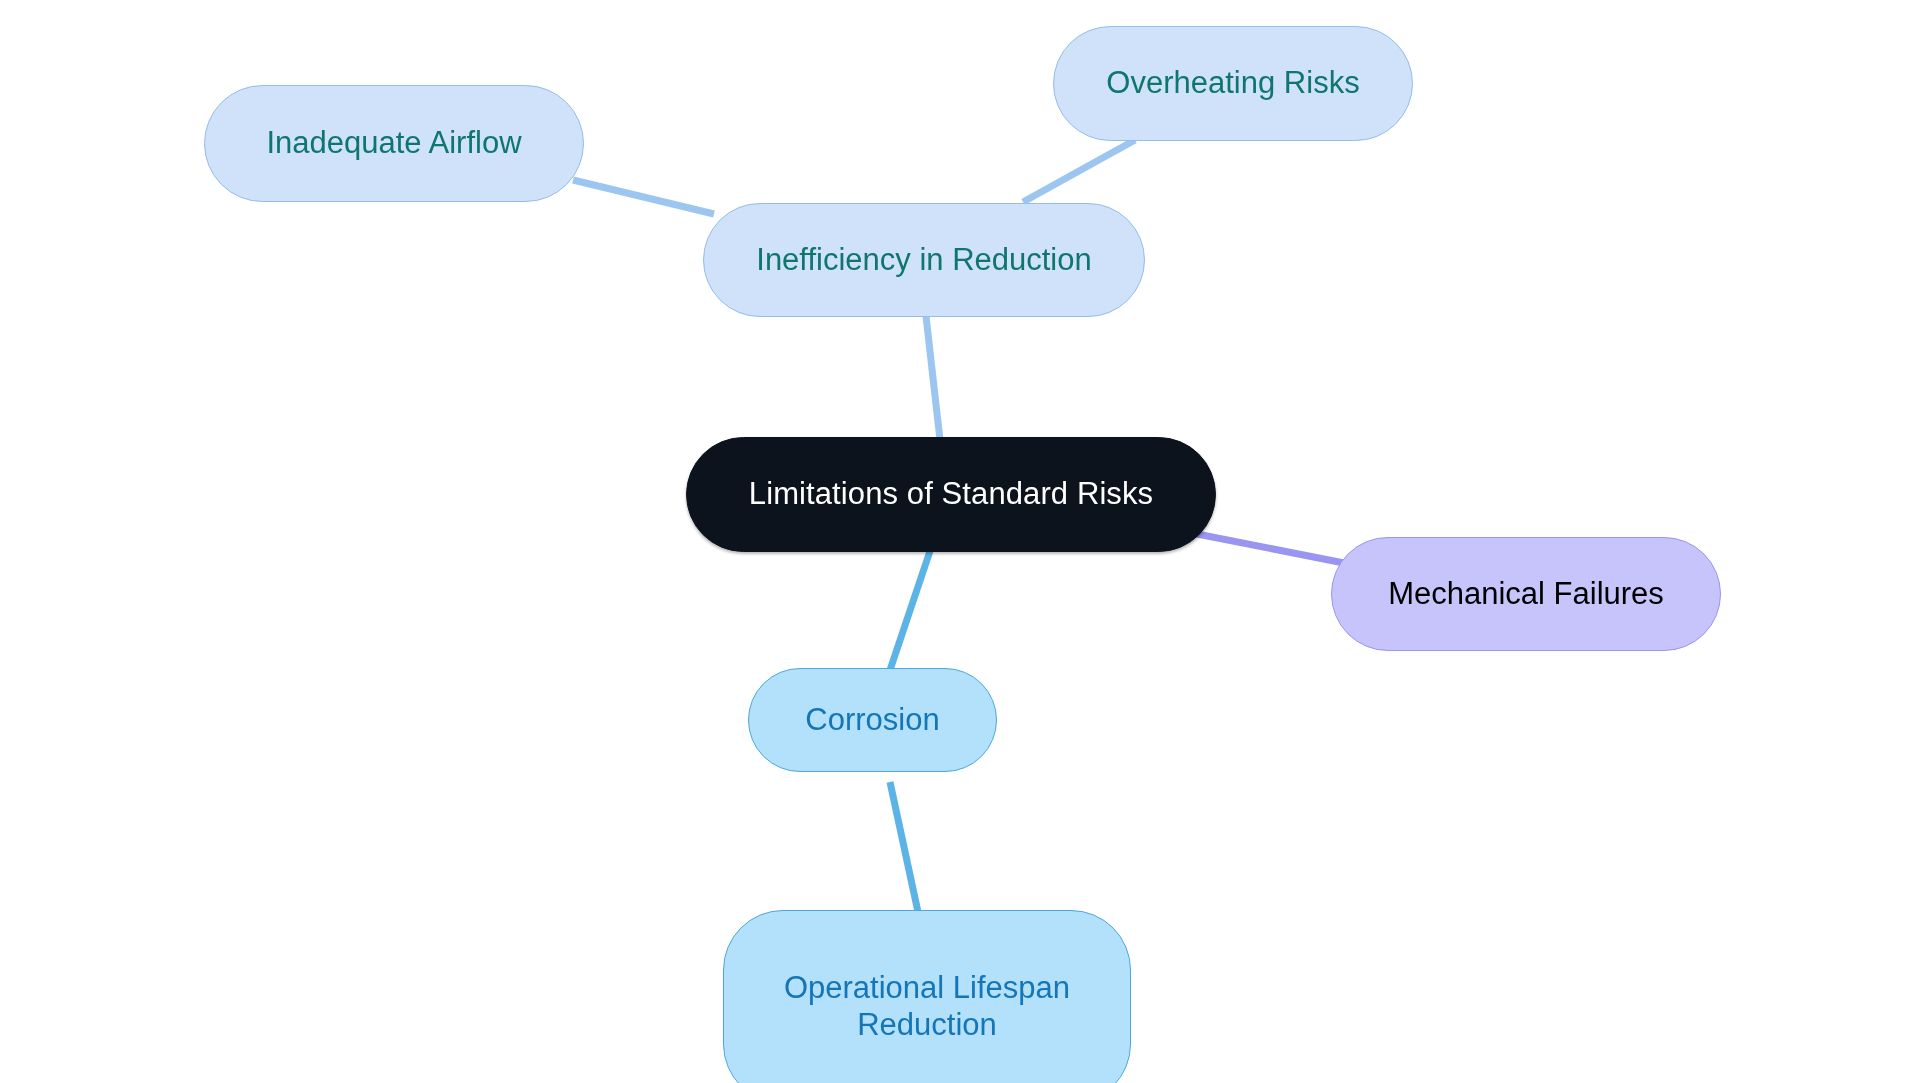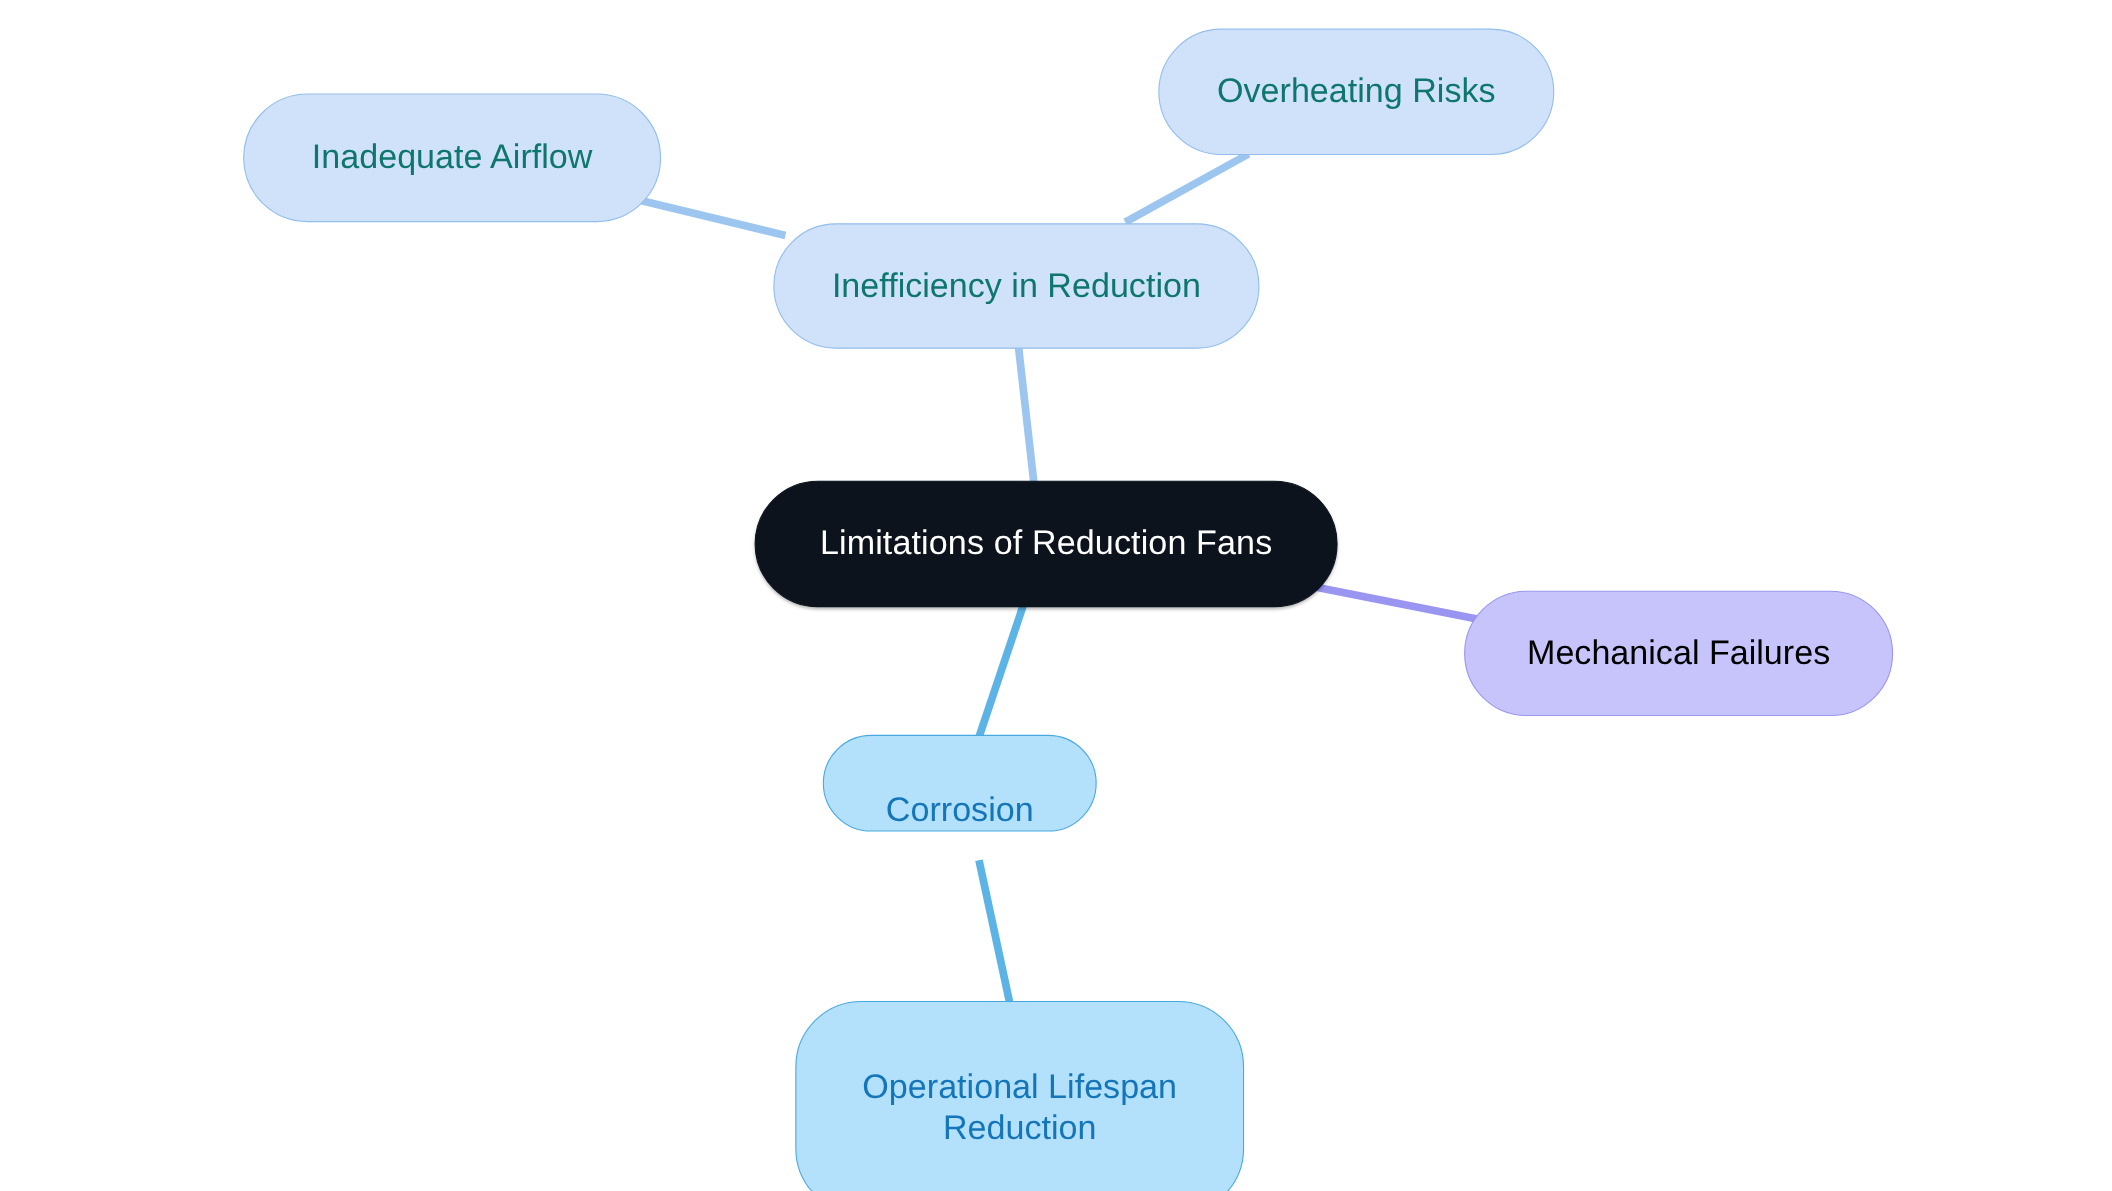--- a/index.html
+++ b/index.html
@@ -74,40 +74,40 @@
   <svg id="edges" viewBox="0 0 1920 1083" width="1920" height="1083" xmlns="http://www.w3.org/2000/svg">
     <path d="M 940 440 L 926 316" fill="none" stroke="#9cc6ef" stroke-width="7" stroke-linecap="butt"></path>
     <path d="M 714 214 L 573 180" fill="none" stroke="#9cc6ef" stroke-width="7" stroke-linecap="butt"></path>
     <path d="M 1023 202 L 1135 140" fill="none" stroke="#9cc6ef" stroke-width="7" stroke-linecap="butt"></path>
     <path d="M 1192 533 L 1344 563" fill="none" stroke="#9a95f0" stroke-width="7" stroke-linecap="butt"></path>
     <path d="M 930 551 L 890 670" fill="none" stroke="#5cb3e6" stroke-width="7" stroke-linecap="butt"></path>
     <path d="M 890 782 L 918 912" fill="none" stroke="#5cb3e6" stroke-width="7" stroke-linecap="butt"></path>
   </svg>
 
   <div class="node node-root" style="left:686px; top:437px; width:530px; height:115px;">
-    <span>Limitations of Reduction Fans</span>
+    <span>Limitations of Standard Risks</span>
   </div>
 
   <div class="node node-blue-soft" style="left:703px; top:203px; width:442px; height:114px;">
     <span>Inefficiency in Reduction</span>
   </div>
 
-  <div class="node node-blue-soft" style="left:221px; top:85px; width:380px; height:117px;">
+  <div class="node node-blue-soft" style="left:204px; top:85px; width:380px; height:117px;">
     <span>Inadequate Airflow</span>
   </div>
 
   <div class="node node-blue-soft" style="left:1053px; top:26px; width:360px; height:115px;">
     <span>Overheating Risks</span>
   </div>
 
   <div class="node node-purple" style="left:1331px; top:537px; width:390px; height:114px;">
     <span>Mechanical Failures</span>
   </div>
 
-  <div class="node node-blue-bright" style="left:748px; top:668px; width:249px; height:88px;align-items:flex-end;">
+  <div class="node node-blue-bright" style="left:748px; top:668px; width:249px; height:104px;">
     <span>Corrosion</span>
   </div>
 
   <div class="node node-blue-bright" style="left:723px; top:910px; width:408px; height:194px;">
     <span>Operational Lifespan
 Reduction</span>
   </div>
 
 </div>
 

